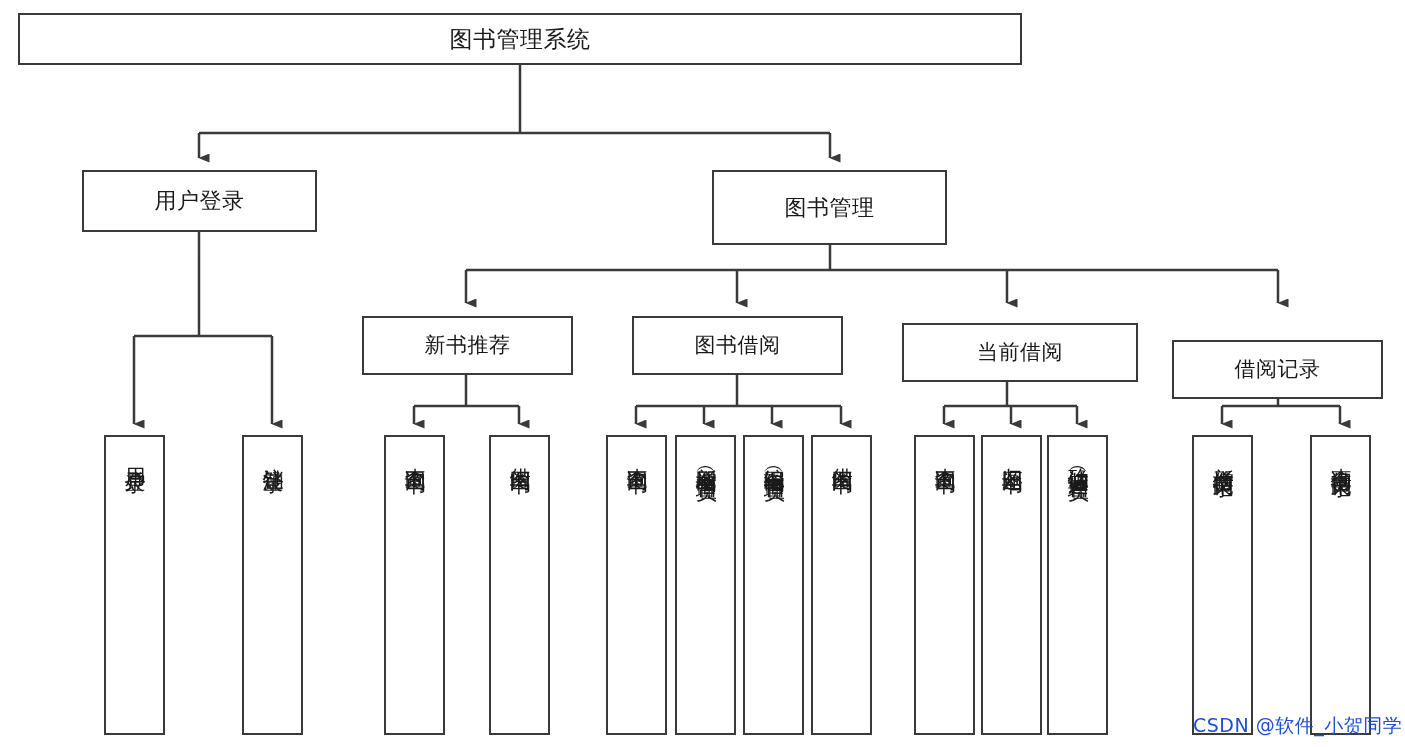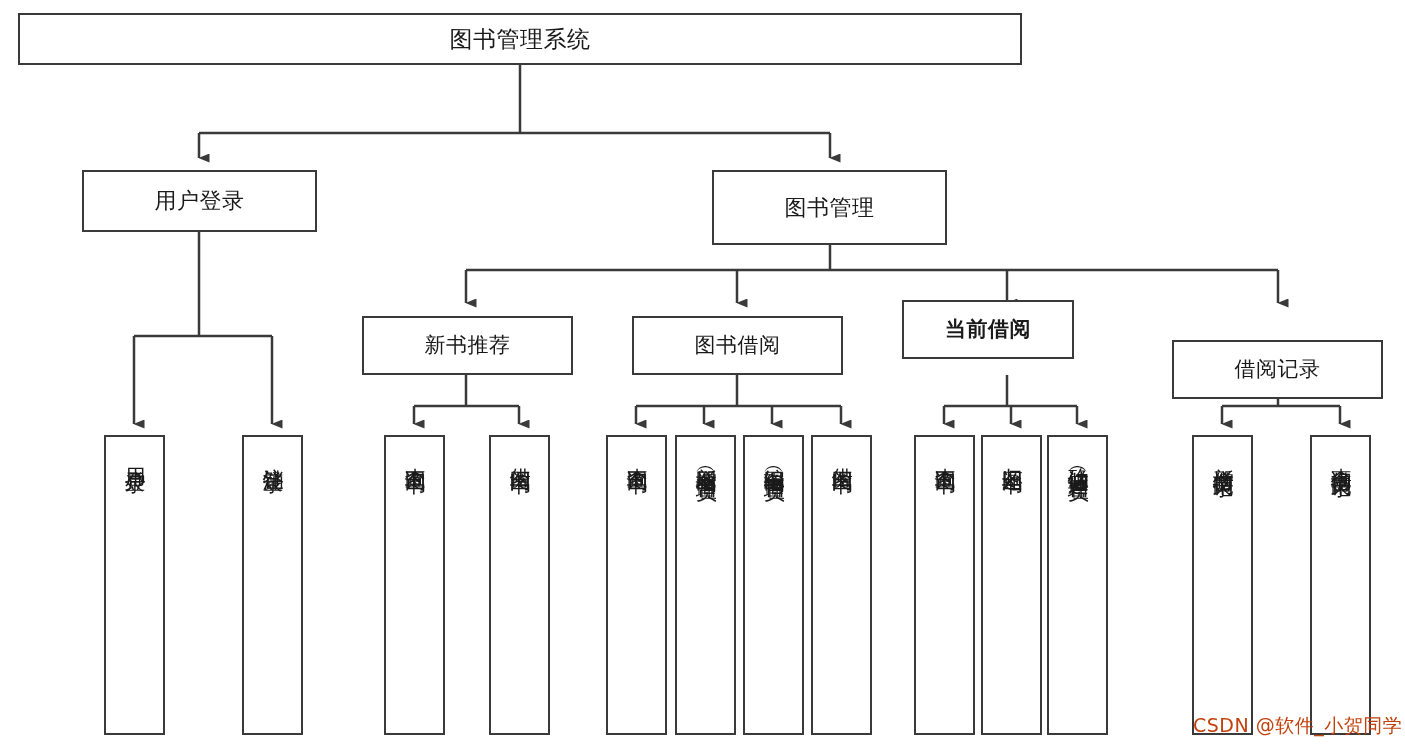--- a/index.html
+++ b/index.html
@@ -63,21 +63,21 @@
     max-height: 270px;
   }
   .node-box.leaf.tall .node-label {
     max-height: 285px;
   }
   #watermark {
     position: absolute;
     left: 1193px;
     top: 713px;
     font-size: 19px;
-    color: #c2410c;
+    color: #1d4ed8;
     white-space: nowrap;
     letter-spacing: 0.5px;
   }
 </style>
 </head>
 <body>
 
 <div id="diagram-root">
 
   <svg id="diagram-svg" viewBox="0 0 1405 747" xmlns="http://www.w3.org/2000/svg">
@@ -141,21 +141,21 @@
   <div class="node-box level2" style="left:712px; top:170px; width:235px; height:75px;">
     <span class="node-label">图书管理</span>
   </div>
 
   <div class="node-box level3" style="left:362px; top:316px; width:211px; height:59px;">
     <span class="node-label">新书推荐</span>
   </div>
   <div class="node-box level3" style="left:632px; top:316px; width:211px; height:59px;justify-content:center;">
     <span class="node-label">图书借阅</span>
   </div>
-  <div class="node-box level3" style="left:902px; top:300px; width:172px; height:59px;font-weight:bold;">
+  <div class="node-box level3" style="left:902px; top:323px; width:236px; height:59px;">
     <span class="node-label">当前借阅</span>
   </div>
   <div class="node-box level3" style="left:1172px; top:316px; width:211px; height:59px;margin-top:24px;">
     <span class="node-label">借阅记录</span>
   </div>
 
   <div class="node-box leaf" style="left:104px; top:435px; width:61px; height:300px;">
     <span class="node-label">用户登录</span>
   </div>
   <div class="node-box leaf" style="left:242px; top:435px; width:61px; height:300px;">

